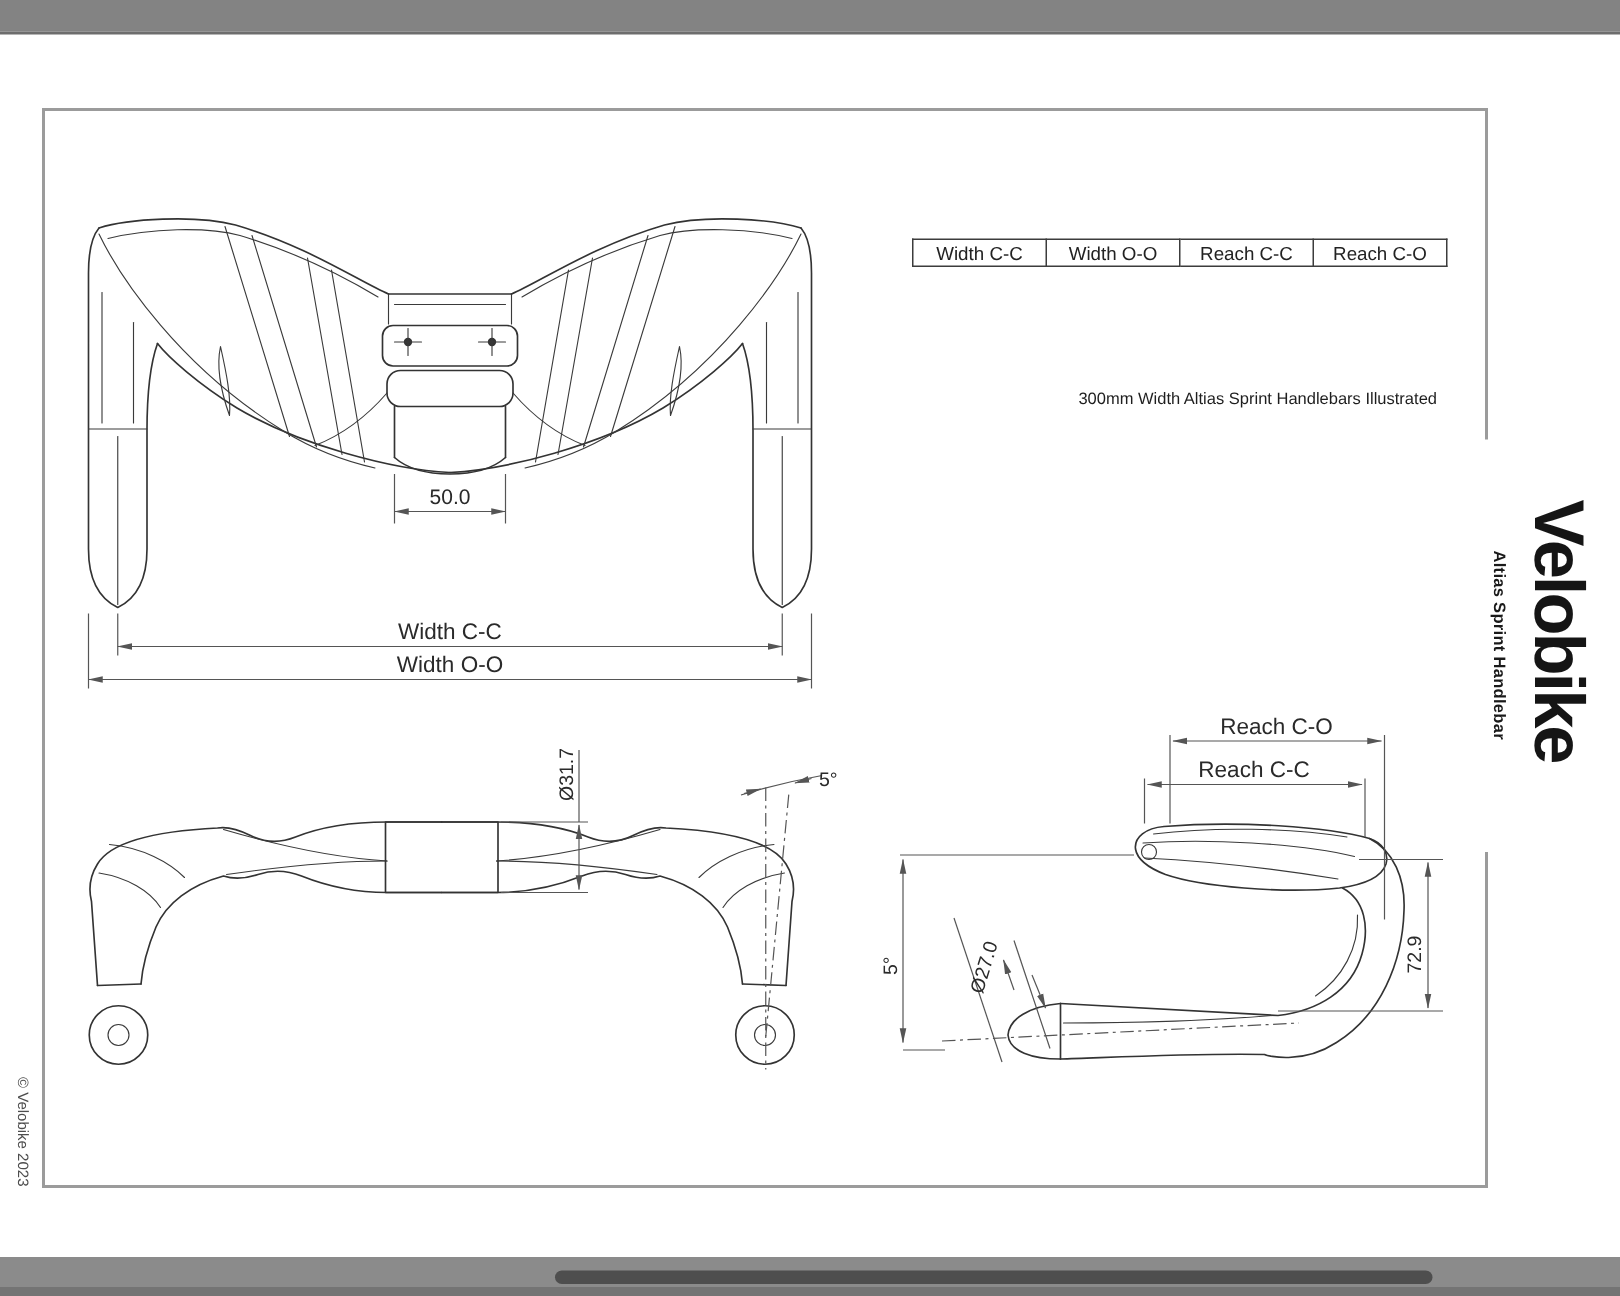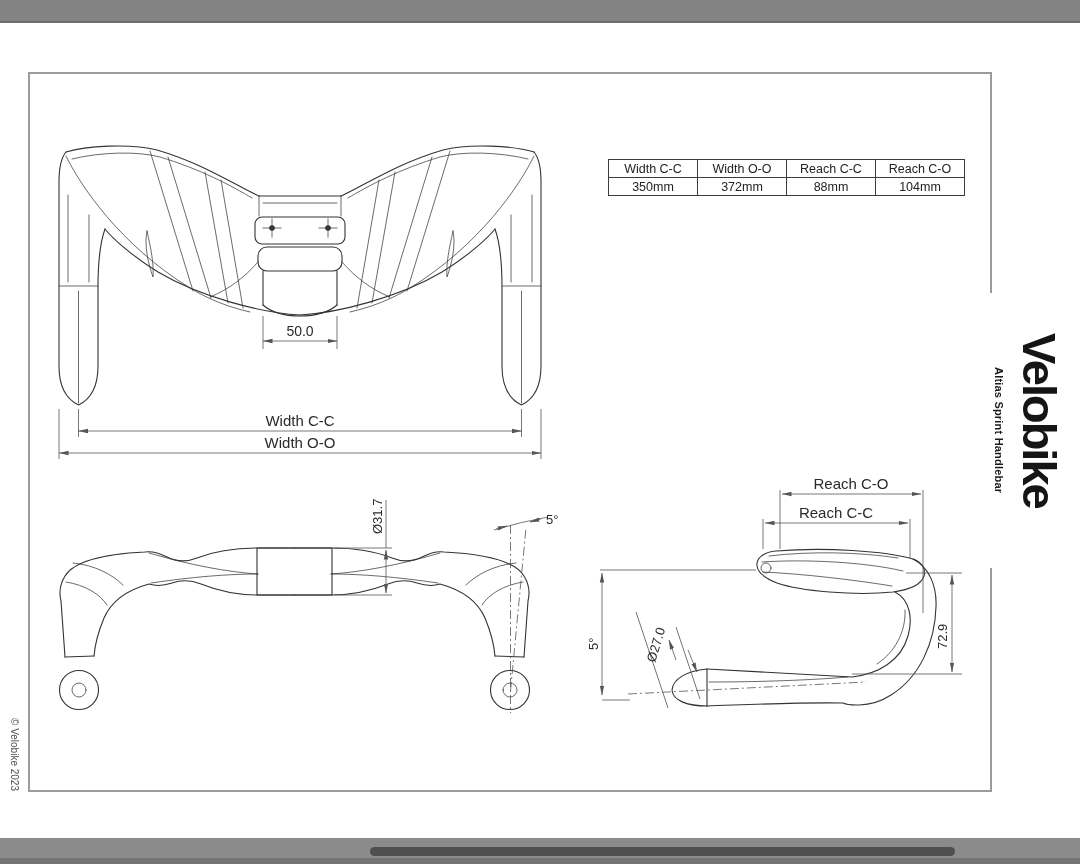--- a/index.html
+++ b/index.html
@@ -60,28 +60,23 @@
   <div class="abs vtext" id="copyright">© Velobike 2023</div>
 
   <table class="abs" id="dim-table">
     <tbody>
         <tr>
       <td>Width C-C</td>
       <td>Width O-O</td>
       <td>Reach C-C</td>
       <td>Reach C-O</td>
     </tr>
-    <tr>
-      <td>350mm</td>
-      <td>372mm</td>
-      <td>88mm</td>
-      <td>104mm</td>
-    </tr>
   </tbody>
     </table>
+  <div class="abs" id="table-caption">300mm Width Altias Sprint Handlebars Illustrated</div>
 
   <svg style="left:50px;top:135px;" width="510" height="330" viewBox="50 135 510 330">
     <defs>
       <marker id="ar1" viewBox="0 0 10 6" refX="9.5" refY="3" markerWidth="10" markerHeight="6" markerUnits="userSpaceOnUse" orient="auto-start-reverse">
         <path d="M0,0.8 L10,3 L0,5.2 Z" fill="#555"></path>
       </marker>
     </defs>
     <g id="fv-half">
       <path class="o" d="M 66,152 C 85,146 130,143 157,150 C 205,164 240,188 259,196"></path>
       <path class="i" d="M 72,159 C 100,152 138,151 160,157 C 200,169 232,186 252,198"></path>

